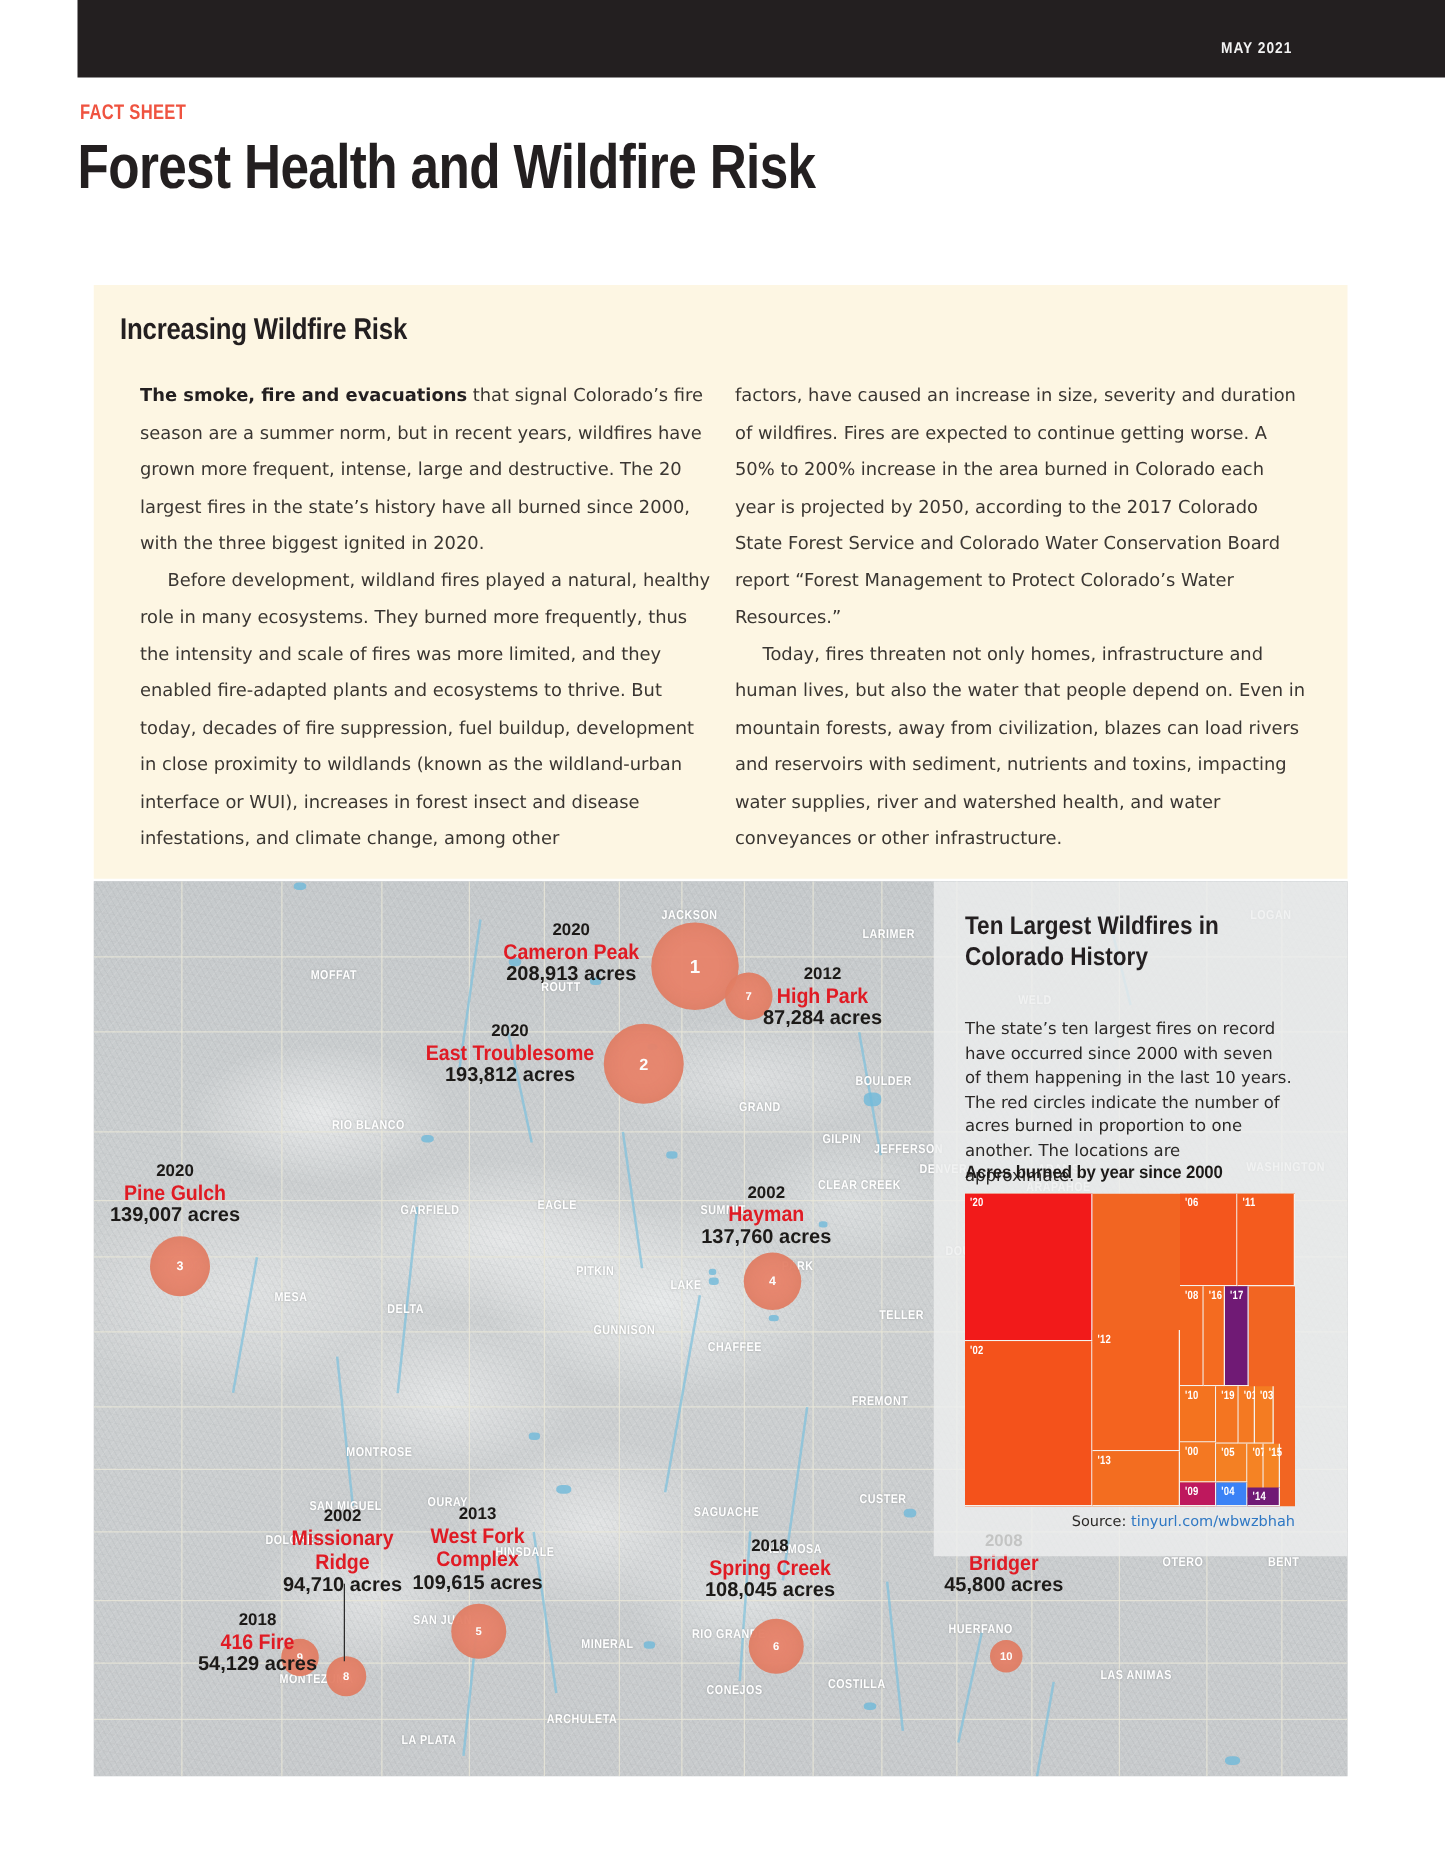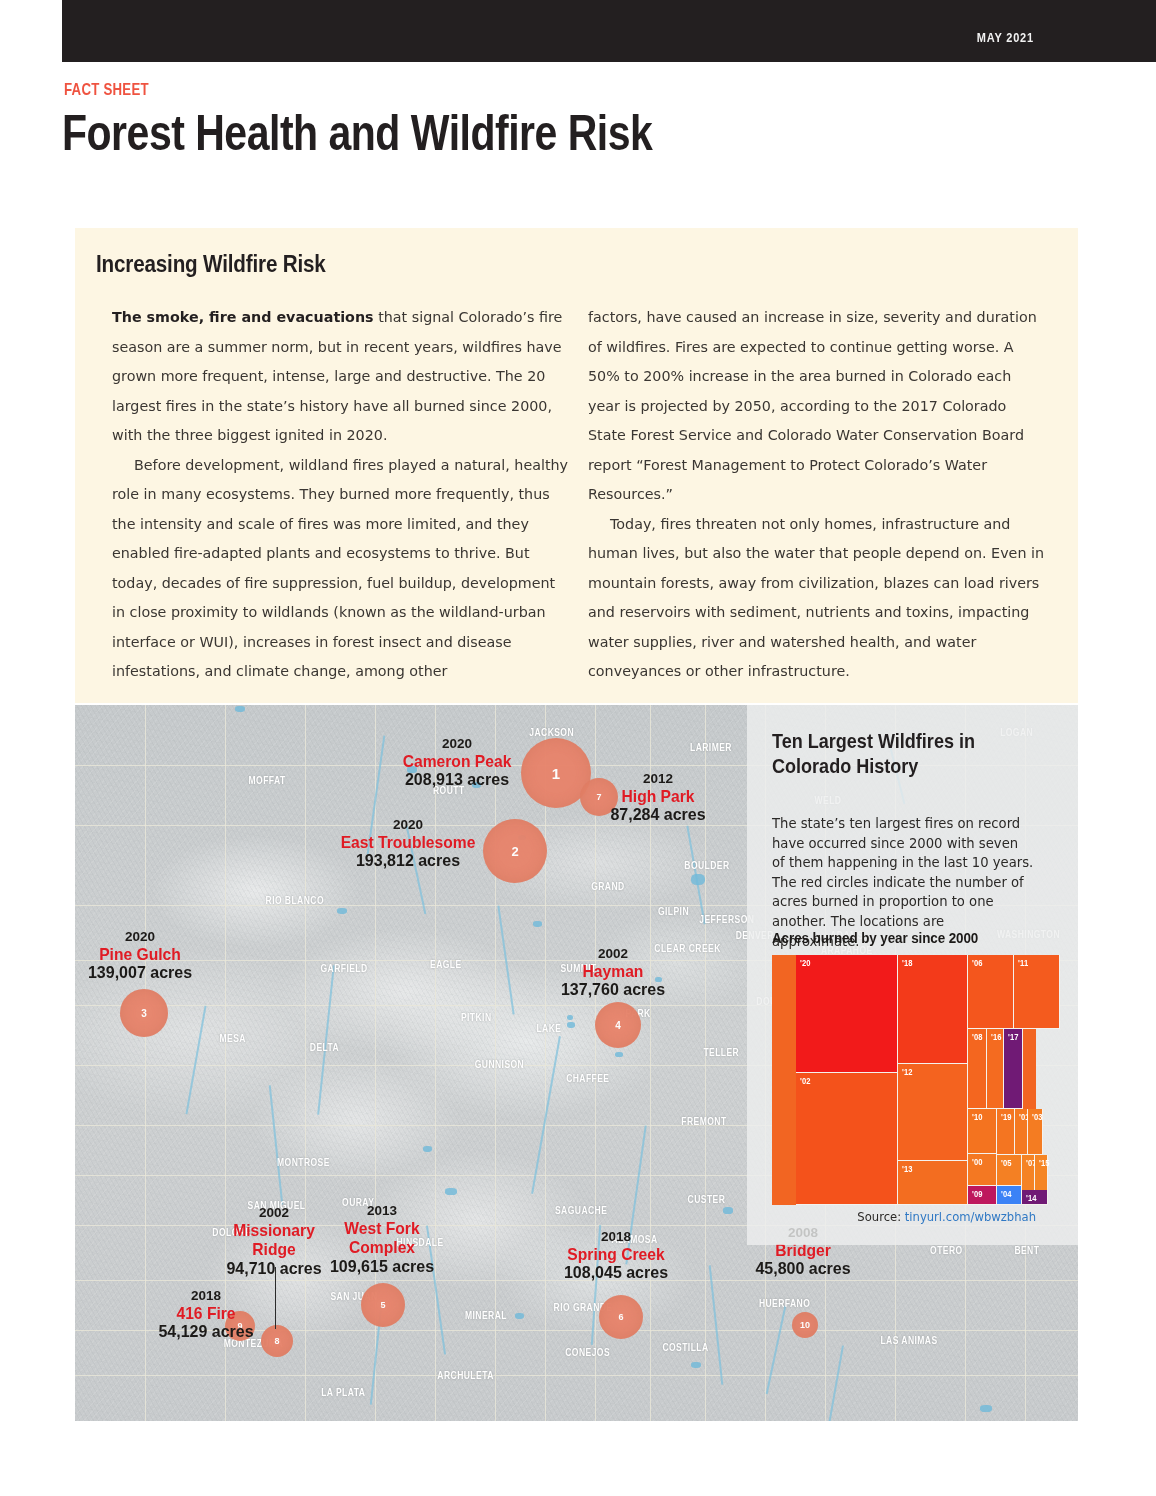--- a/index.html
+++ b/index.html
@@ -133,21 +133,21 @@
   .inset-sub {
     position: absolute; left: 697px; top: 225px;
     font-size: 14.3px; font-weight: 700; color: #1c1a18; letter-spacing: -.1px;
     transform: scaleX(0.94); transform-origin: left center;
   }
   .treemap {
     position: absolute; left: 697px; top: 250px; width: 264px; height: 250px;
     background: #f26522;
   }
   .tcell {
-    position: absolute; border-right: 1.6px solid #f4f2ee; border-bottom: 1.6px solid #f4f2ee; margin-left: 24px;
+    position: absolute; border-right: 1.6px solid #f4f2ee; border-bottom: 1.6px solid #f4f2ee;
   }
   .tcell span {
     position: absolute; left: 4px; top: 2px;
     font-family: "Liberation Sans Narrow", "Liberation Sans", sans-serif;
     font-size: 9.5px; font-weight: 700; color: #fff; letter-spacing: .2px;
     transform: scaleX(0.80); transform-origin: left top;
   }
   .source {
     position: absolute; right: 42px; top: 505px;
     font-family: "DejaVu Sans", sans-serif; font-size: 11.6px; color: #2b2927;
@@ -387,23 +387,20 @@
     <div class="inset-title">Ten Largest Wildfires in Colorado History</div>
     <div class="inset-body">The state’s ten largest fires on record have occurred since 2000 with seven of them happening in the last 10 years. The red circles indicate the number of acres burned in proportion to one another. The locations are approximate.</div>
     <div class="inset-sub">Acres burned by year since 2000</div>
     <div class="treemap" id="treemap">
         <div class="tcell" style="left: 0%; top: 0%; width: 38.5%; height: 47%; background: rgb(242, 26, 26);">
           <span>'20</span>
         </div>
         <div class="tcell" style="left: 0%; top: 47%; width: 38.5%; height: 53%; background: rgb(244, 82, 27);">
           <span>'02</span>
         </div>
-        <div class="tcell" style="left: 38.5%; top: 0%; width: 26.5%; height: 43.5%; background: rgb(243, 58, 26);">
-          <span>'18</span>
-        </div>
         <div class="tcell" style="left: 38.5%; top: 43.5%; width: 26.5%; height: 39%; background: rgb(244, 99, 31);">
           <span>'12</span>
         </div>
         <div class="tcell" style="left: 38.5%; top: 82.5%; width: 26.5%; height: 17.5%; background: rgb(243, 109, 32);">
           <span>'13</span>
         </div>
         <div class="tcell" style="left: 65%; top: 0%; width: 17.5%; height: 29.5%; background: rgb(244, 86, 29);">
           <span>'06</span>
         </div>
         <div class="tcell" style="left: 82.5%; top: 0%; width: 17.5%; height: 29.5%; background: rgb(244, 91, 30);">

